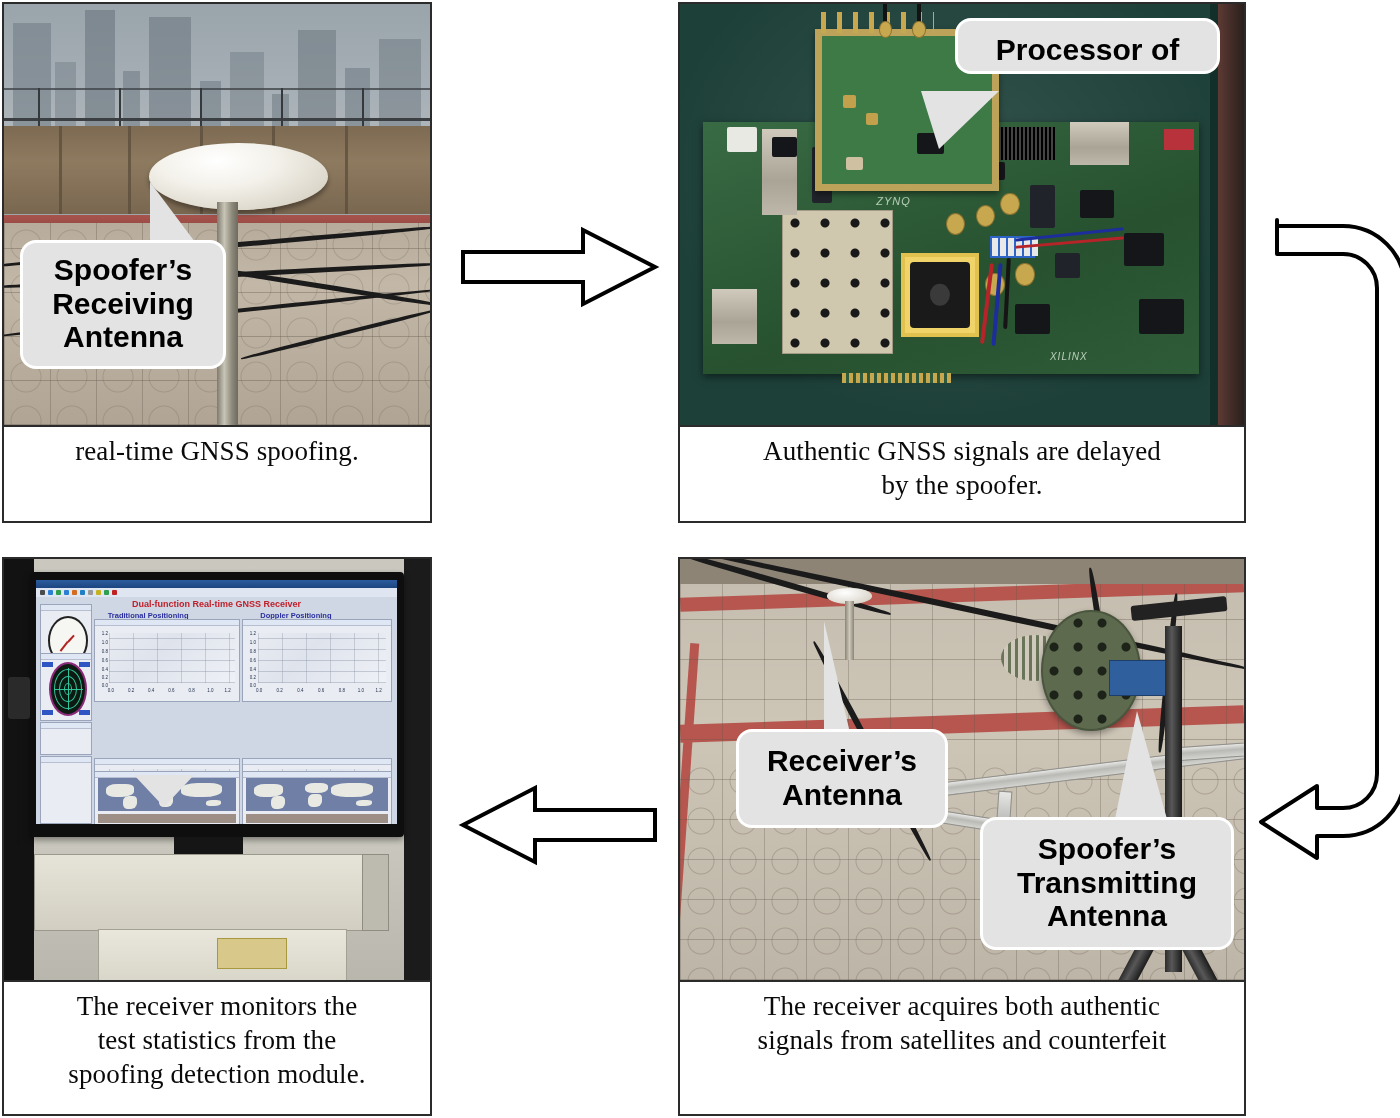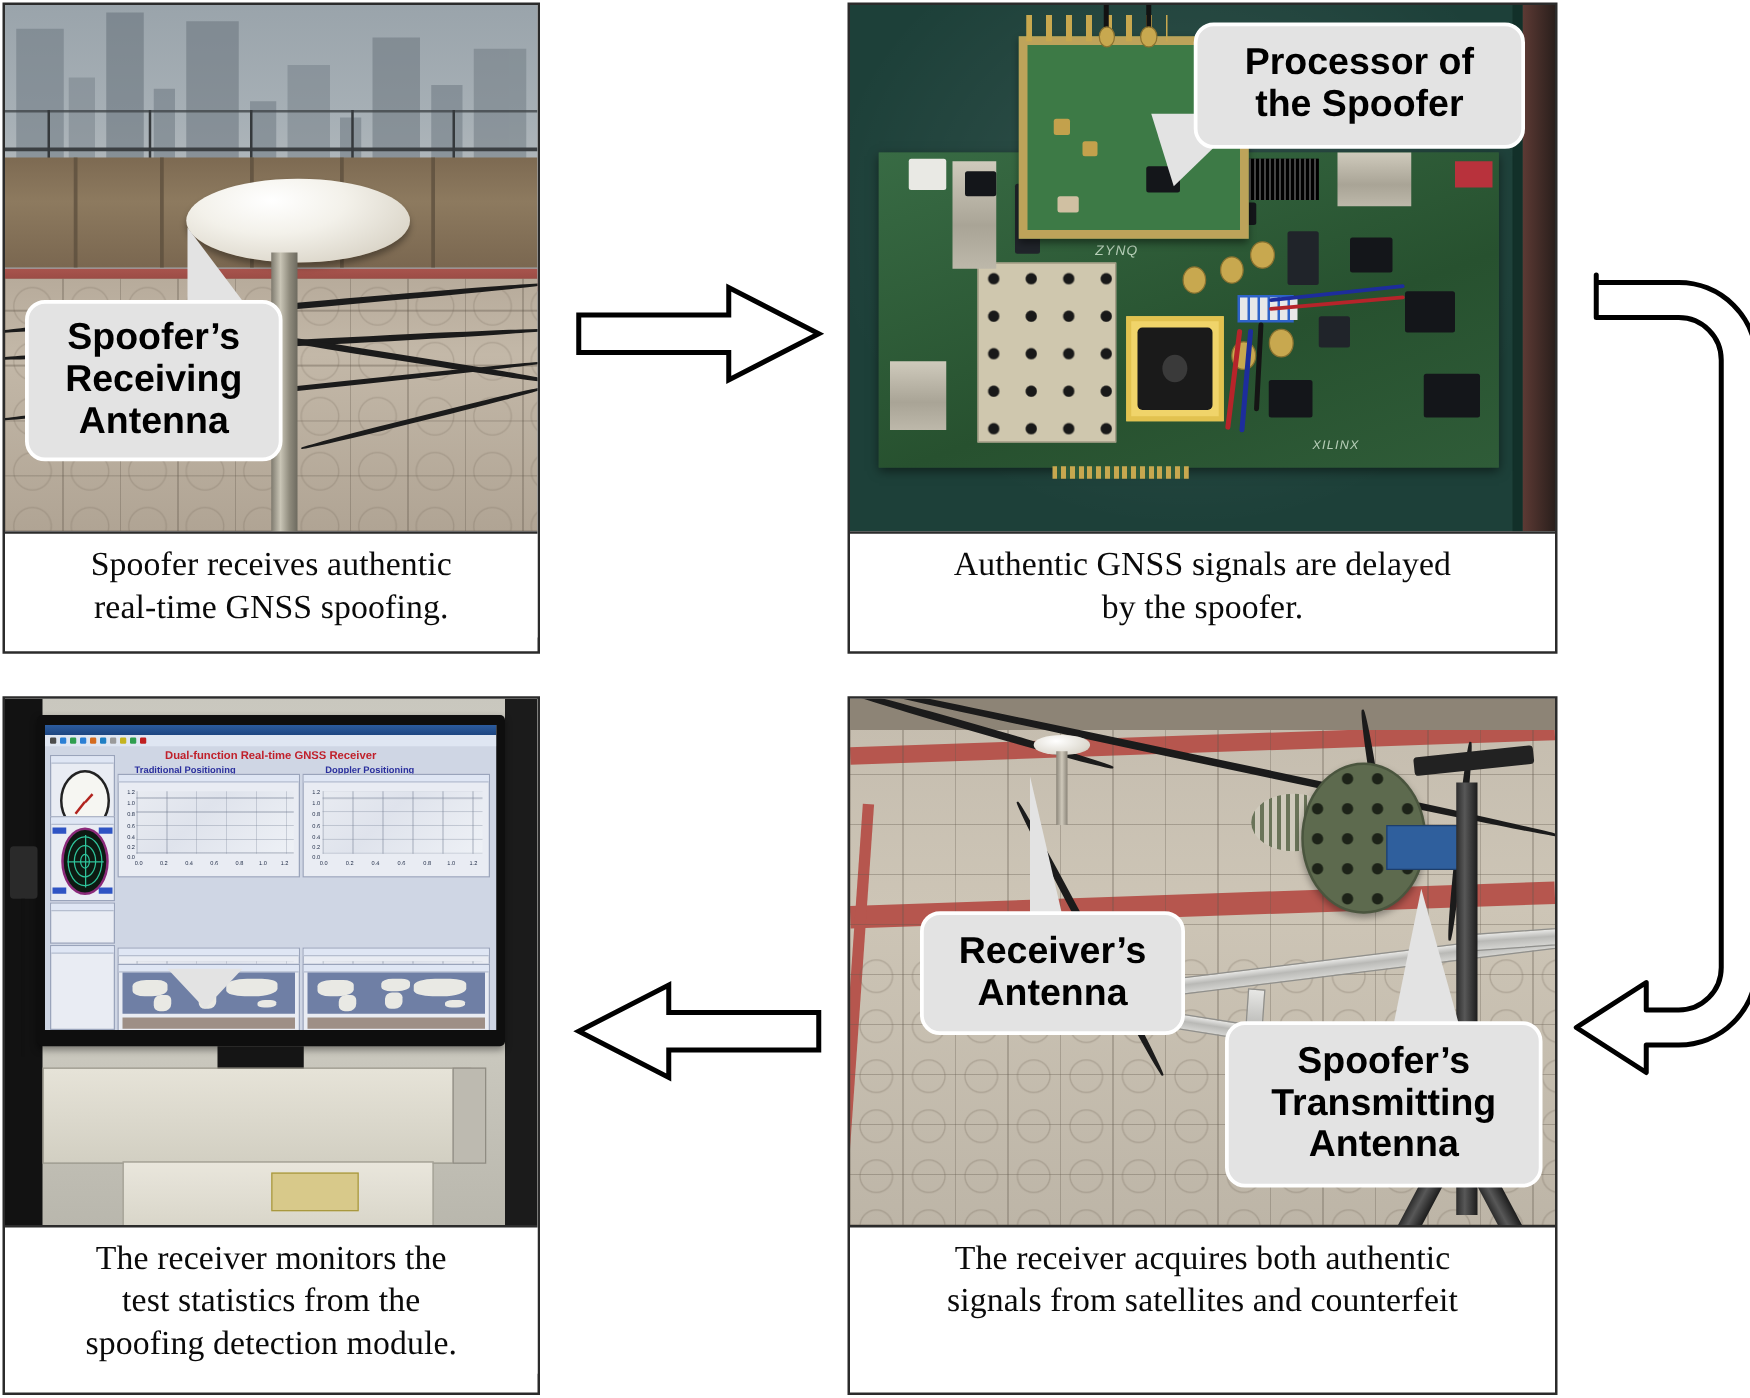--- a/index.html
+++ b/index.html
@@ -189,21 +189,20 @@
 
     <div class="tail" style="left:146px;top:178px;border-left:0 solid transparent;border-right:48px solid transparent;border-bottom:64px solid #e3e3e3;"></div>
     <div class="callout" style="left:16px;top:236px;width:206px;font-size:30px;padding-top:10px;padding-bottom:12px;">
       <div>Spoofer’s</div>
       <div>Receiving</div>
       <div>Antenna</div>
     </div>
   </div>
 
   <div class="caption">
-    <div>Spoofer receives authentic</div>
     <div>real-time GNSS spoofing.</div>
   </div>
 </div>
 
 <div class="panel" id="panel2">
   <div class="photo">
     <div class="p2bg"></div>
     <div class="edge" style="right:0;top:0;width:26px;height:100%;"></div>
     <div style="position:absolute;right:26px;top:0;width:8px;height:100%;background:#123029;"></div>
 
@@ -269,23 +268,22 @@
       <div class="chipL" style="left:14%;top:82%;width:10%;height:9%;background:#d0c0a2;"></div>
     </div>
     <div style="position:absolute;left:25%;top:2%;width:20%;height:5%;
                 background:repeating-linear-gradient(90deg,#c8a84f 0 5px,transparent 5px 16px);"></div>
     <div style="position:absolute;left:36%;top:-1%;width:4px;height:7%;background:#121212;"></div>
     <div style="position:absolute;left:42%;top:-1%;width:4px;height:7%;background:#121212;"></div>
     <div class="sma" style="left:35.2%;top:4%;width:2%;height:3.5%;"></div>
     <div class="sma" style="left:41.2%;top:4%;width:2%;height:3.5%;"></div>
 
     <div class="tail" style="left:241px;top:87px;border-left:18px solid transparent;border-right:60px solid transparent;border-top:58px solid #e3e3e3;"></div>
-    <div class="callout" style="left:275px;top:14px;width:265px;font-size:30px;padding-top:12px;padding-bottom:16px;">
+    <div class="callout" style="left:275px;top:14px;width:265px;font-size:30px;padding-top:12px;padding-bottom:4px;">
       <div>Processor of</div>
-      <div>the Spoofer</div>
     </div>
   </div>
 
   <div class="caption">
     <div>Authentic GNSS signals are delayed</div>
     <div>by the spoofer.</div>
   </div>
 </div>
 
 <div class="panel" id="panel3">

